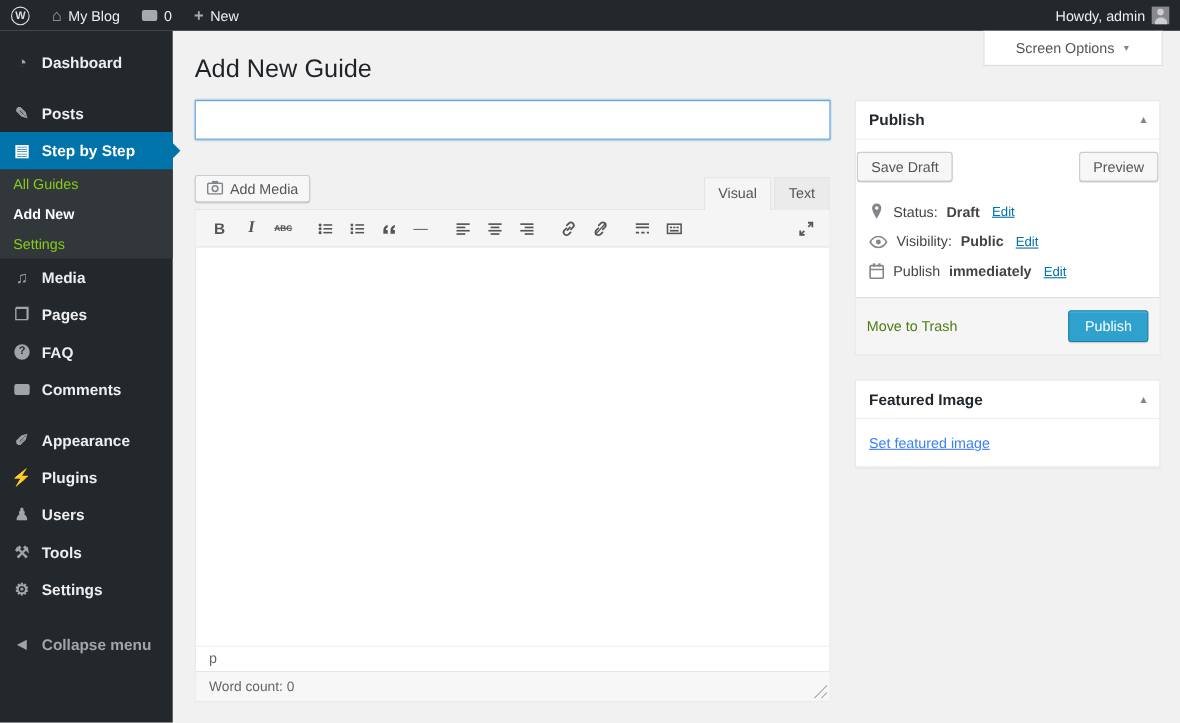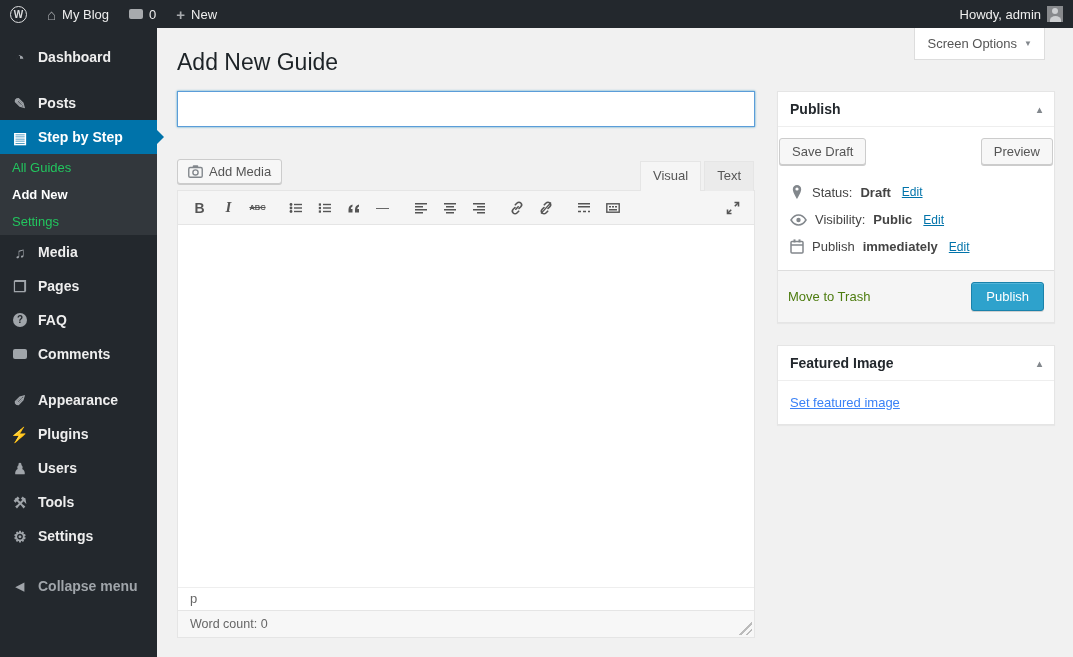--- a/index.html
+++ b/index.html
@@ -29,38 +29,38 @@
   .sidebar { width:157px; background:#23282d; position:relative; z-index:3; padding-top:12px; flex:none; }
   .sidebar ul { list-style:none; margin:0; padding:0; }
   .menu-item { display:flex; align-items:center; gap:8px; padding:0 6px 0 10px; height:34px; color:#eee; font-size:14px; font-weight:600; cursor:pointer; position:relative; }
   .menu-icon { width:20px; flex:none; text-align:center; color:#a0a5aa; font-size:15px; line-height:1; display:flex; align-items:center; justify-content:center; }
   .menu-label { line-height:1; }
   .sep-top { margin-top:12px; }
   .menu-item.active { background:#0073aa; color:#fff; }
   .menu-item.active .menu-icon { color:#fff; }
   .menu-item.active::after { content:""; position:absolute; right:-14px; top:50%; margin-top:-7px; border:7px solid transparent; border-left-color:#0073aa; }
   .submenu { background:#32373c; padding:7px 0 9px; }
-  .submenu-item { padding:6px 8px 6px 12px; color:#22c55e; font-size:13px; cursor:pointer; }
+  .submenu-item { padding:6px 8px 6px 12px; color:#84cc16; font-size:13px; cursor:pointer; }
   .submenu-item.current { color:#fff; font-weight:700; }
   .faq-circle { display:inline-flex; width:14px; height:14px; border-radius:50%; background:#a0a5aa; color:#23282d; font-size:10px; font-weight:bold; align-items:center; justify-content:center; }
   .collapse-row { margin-top:16px; color:#a0a5aa; font-weight:600; }
   .collapse-row .menu-icon { font-size:11px; }
   
   .main { flex:1; position:relative; padding:0 18px 0 20px; }
-  .screen-options { position:absolute; top:0; right:28px; background:#fff; border:1px solid #ddd; border-top:none; padding:8px 12px; color:#555; display:flex; align-items:center; gap:7px; cursor:pointer;justify-content:center; }
+  .screen-options { position:absolute; top:0; right:16px; background:#fff; border:1px solid #ddd; border-top:none; padding:8px 28px; color:#555; display:flex; align-items:center; gap:7px; cursor:pointer;justify-content:center; }
   .so-arrow { font-size:8px; color:#82878c; }
   .page-title { margin:0; padding:19px 0 0; font-size:23px; font-weight:400; color:#1d2327; line-height:30px; }
   .cols { display:flex; gap:22px; margin-top:14px; align-items:flex-start; }
   .col-left { flex:1; min-width:0; }
   .col-right { width:278px; flex:none; }
   
   .title-input { width:100%; height:36px; padding:3px 8px; font-size:24px; font-family:"Liberation Sans",sans-serif; border:1px solid #5b9dd9; box-shadow:0 0 2px rgba(30,140,190,.8); outline:none; background:#fff; }
   
   .editor-top { display:flex; justify-content:space-between; align-items:flex-end; margin-top:32px; }
-  .media-btn { display:inline-flex; align-items:center; gap:6px; background:#f7f7f7; border:1px solid #ccc; border-radius:3px; padding:4px 10px; font-size:13px; color:#555; cursor:pointer; box-shadow:0 1px 0 #ccc; margin-bottom:6px; }
+  .media-btn { display:inline-flex; align-items:flex-start; gap:6px; background:#f7f7f7; border:1px solid #ccc; border-radius:3px; padding:4px 10px; font-size:13px; color:#555; cursor:pointer; box-shadow:0 1px 0 #ccc; margin-bottom:6px; }
   .editor-tabs { display:flex; gap:3px; margin-bottom:-1px; position:relative; z-index:2; margin-right:1px; }
   .tab { border:1px solid #e5e5e5; border-bottom:none; background:#ebebeb; color:#555; padding:6px 12px 8px; font-size:13px; cursor:pointer; font-family:inherit; }
   .tab.active { background:#f5f5f5;text-align:right; }
   .editor-box { background:#fff; border:1px solid #e5e5e5; position:relative; }
   .toolbar { display:flex; align-items:center; background:#f5f5f5; border-bottom:1px solid #e5e5e5; padding:4px 8px; gap:2px; }
   .tb { width:27px; height:25px; display:inline-flex; align-items:center; justify-content:center; background:transparent; border:1px solid transparent; border-radius:2px; color:#555; cursor:pointer; padding:0; }
   .tb b { font-weight:800; font-size:14px; color:#555; }
   .tb i { font-family:"Liberation Serif",serif; font-style:italic; font-weight:600; font-size:15px; color:#555; }
   .tb s { font-size:7.5px; font-weight:bold; color:#555; letter-spacing:0; }
   .tb .hr-glyph { font-size:13px; color:#555; }

